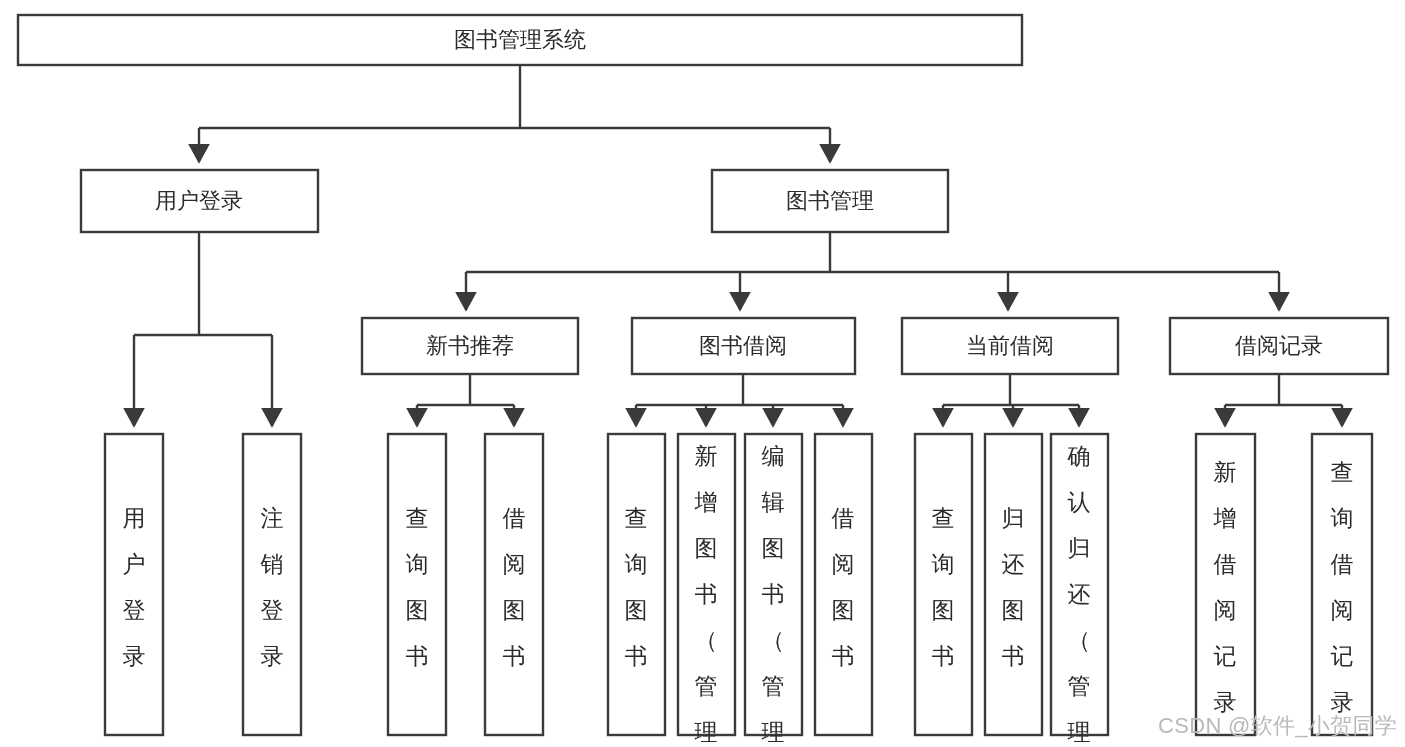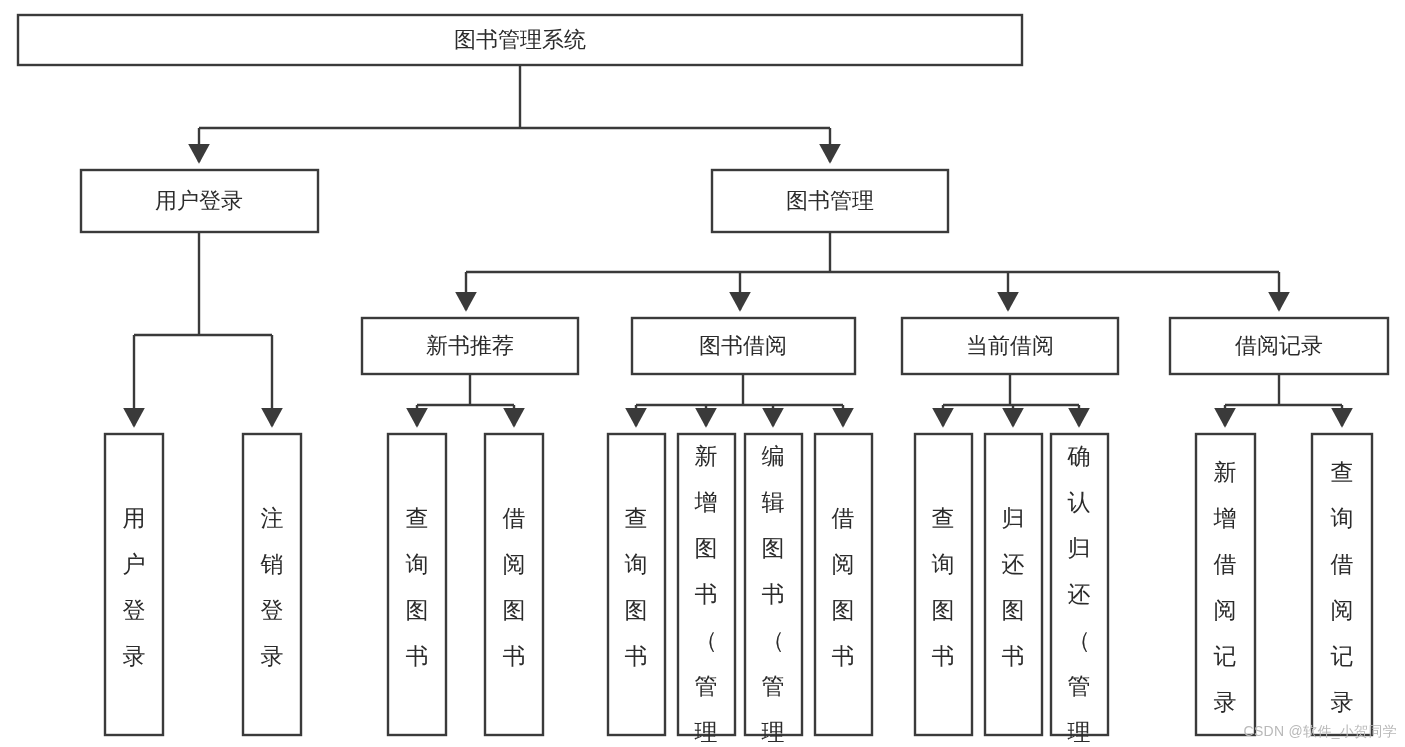--- a/index.html
+++ b/index.html
@@ -46,21 +46,21 @@
   }
   .arrow-head {
     fill: #3a3a3a;
     stroke: none;
   }
   .watermark {
     position: absolute;
     right: 8px;
     bottom: 6px;
     color: #b9b9b9;
-    font-size: 14px;
+    font-size: 22px;
     font-family: "Liberation Sans", "DejaVu Sans", sans-serif;
     letter-spacing: 0.3px;
     white-space: nowrap;
     user-select: none;
   }
 </style>
 </head>
 <body>
 
 <svg id="chart-root" viewBox="0 0 1405 747">

